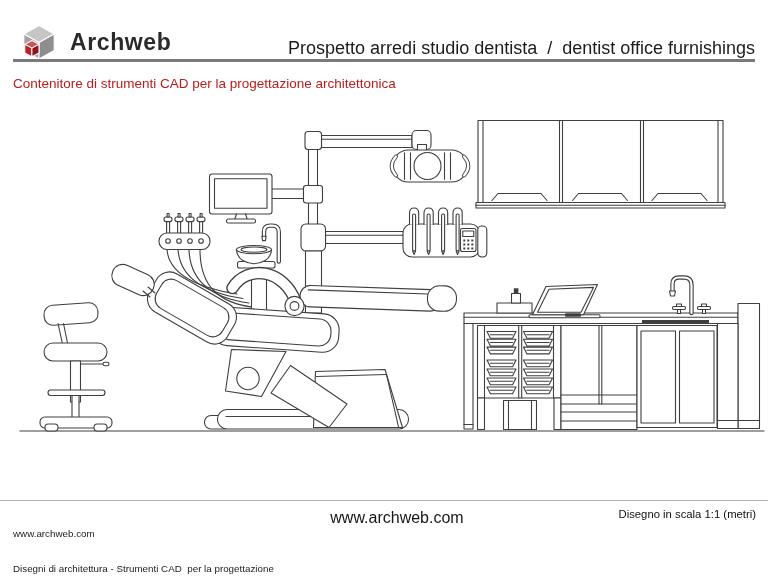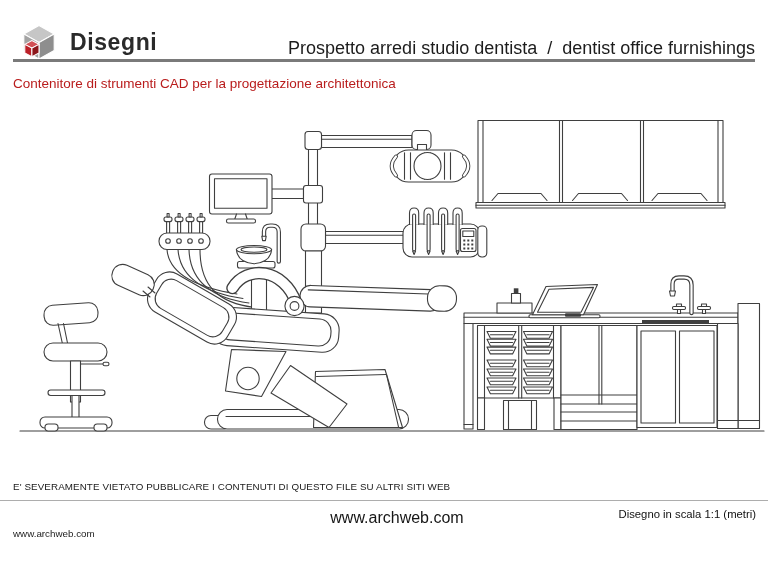--- a/index.html
+++ b/index.html
@@ -33,21 +33,21 @@
 
 <div class="brand-row">
   <svg width="40" height="36" viewBox="0 0 40 38">
     <polygon points="20,1.5 36,10.5 20,19.5 4,10.5" fill="#c6c6c6" stroke="#fff" stroke-width="1.1"></polygon>
     <polygon points="4,10.5 20,19.5 20,37 4,28" fill="#a3a3a3" stroke="#fff" stroke-width="1.1"></polygon>
     <polygon points="36,10.5 20,19.5 20,37 36,28" fill="#8e8e8e" stroke="#fff" stroke-width="1.1"></polygon>
     <polygon points="5,21.5 12.5,17.5 20,21.5 12.5,25.5" fill="#d25055" stroke="#fff" stroke-width="1.1"></polygon>
     <polygon points="5,21.5 12.5,25.5 12.5,34.5 5,30.5" fill="#bc2028" stroke="#fff" stroke-width="1.1"></polygon>
     <polygon points="20,21.5 12.5,25.5 12.5,34.5 20,30.5" fill="#8c161b" stroke="#fff" stroke-width="1.1"></polygon>
   </svg>
-  <span class="brand-text">Disegni</span>
+  <span class="brand-text">Archweb</span>
 </div>
 <div class="hdr-title">Prospetto arredi studio dentista  /  dentist office furnishings</div>
 <div class="hdr-rule"></div>
 <div class="subtitle">Contenitore di strumenti CAD per la progettazione architettonica</div>
 
 <svg id="cad" viewBox="0 95 768 345">
   <defs>
     <g id="tray">
       <path class="f" d="M0 1 H29 L25.6 7.8 H3.4 Z"></path>
       <path d="M3.4 4.2 H25.6"></path>
@@ -283,22 +283,22 @@
     <rect class="f" x="103" y="362.2" width="6" height="3.6" rx="1.8"></rect>
     <rect class="f" x="48" y="390" width="57" height="5.5" rx="2.7"></rect>
     <rect class="f" x="72" y="395.5" width="7" height="22"></rect>
     <rect class="f" x="40" y="417" width="72" height="11" rx="5"></rect>
     <rect class="f" x="45" y="424" width="13" height="7" rx="3.2"></rect>
     <rect class="f" x="94" y="424" width="13" height="7" rx="3.2"></rect>
   </g>
 </svg>
 
 <div class="warn-row">
-  <span class="warn-it">E' SEVERAMENTE VIETATO PUBBLICARE I CONTENUTI DI QUESTO FILE SU ALTRI SITI WEB</span>
 </div>
 <div class="foot-rule"></div>
 <div class="info">
   <div>www.archweb.com</div>
+  <div>Disegni di architettura - Strumenti CAD  per la progettazione</div>
   
   
 </div>
 <div class="center-url">www.archweb.com</div>
 <div class="scale-note">Disegno in scala 1:1 (metri)</div>
 
 </body></html>

